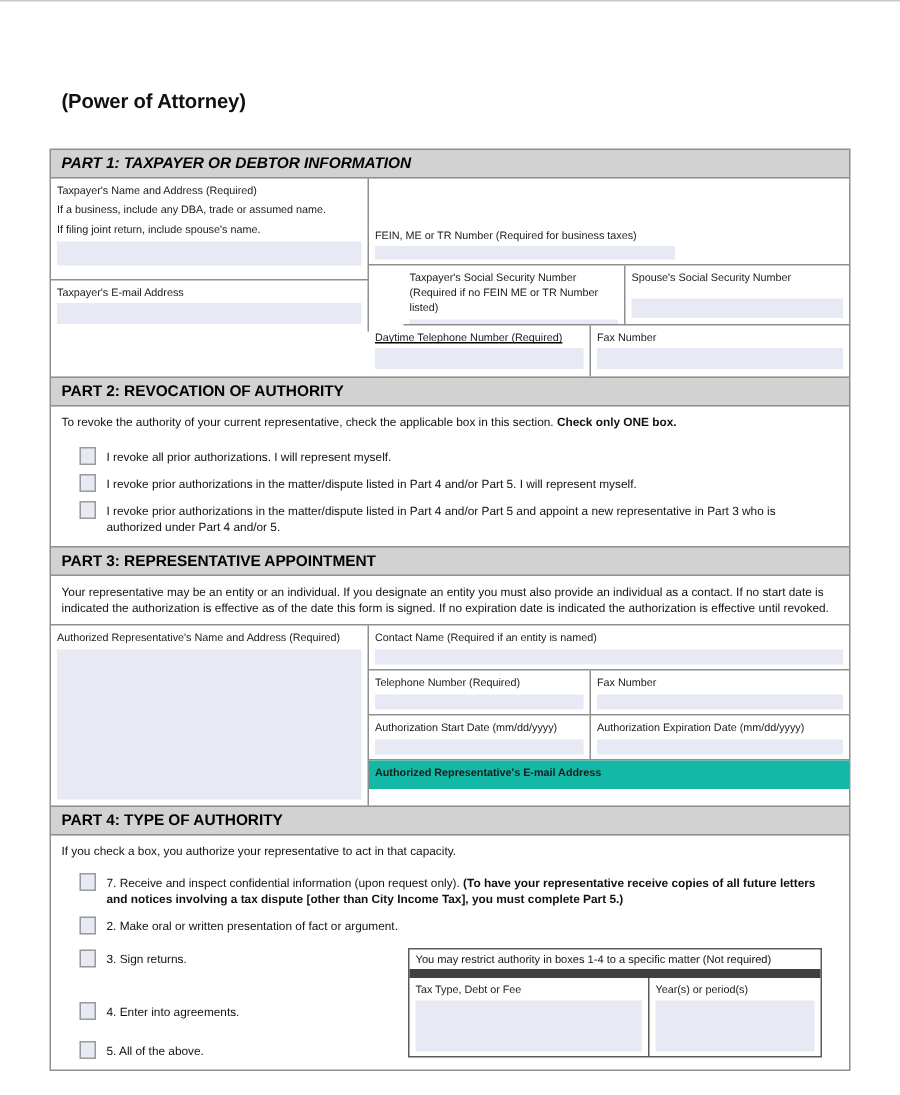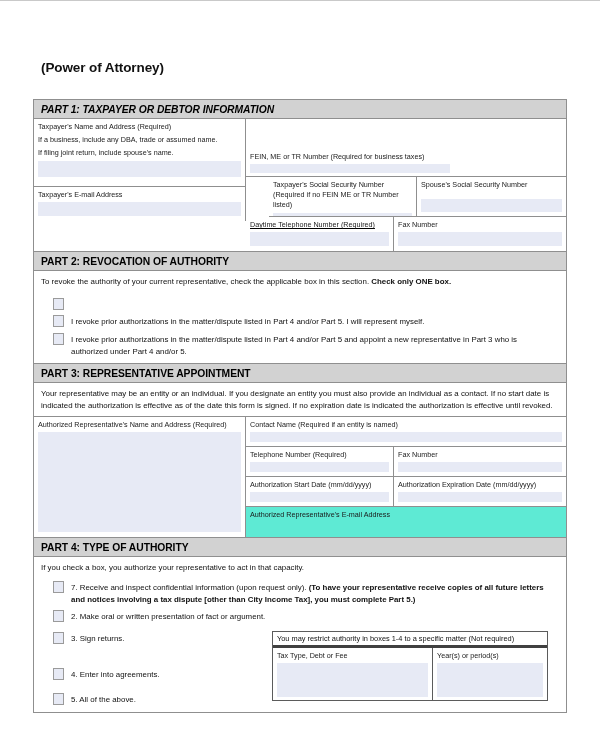--- a/index.html
+++ b/index.html
@@ -103,21 +103,21 @@
 
   
   .p4body { display: flex; align-items: flex-start; }
   .p4left { flex: 0 0 238px; padding-bottom: 6px; }
   .p4right { flex: 1 1 auto; padding: 8px 18px 8px 0; }
   .restrict {
     border: 1px solid #5b5b5b;
     background: #ffffff;
   }
   .restrict-head {
-    border-bottom: 3px solid #404040;
+    border-bottom: 6px solid #404040;
     padding: 2px 4px 2px 4px;
     font-size: 7.4px;
     color: #111111;
   }
   .restrict-cols { display: flex; }
   .rc {
     border-right: 1px solid #5b5b5b;
     flex: 0 0 160px;
   }
   .rc.last { border-right: none; flex: 1 1 auto; }
@@ -182,20 +182,21 @@
       </div>
     </div>
 
     <div class="bar">PART 2: REVOCATION OF AUTHORITY</div>
 
     <div class="intro"><span>To revoke the authority of your current representative, check the applicable box in this section. </span><b>Check only ONE box.</b></div>
 
     <div class="cbwrap">
       <div class="cbrow">
         <span class="cbox"></span>
+        <span class="cbtext">I revoke all prior authorizations. I will represent myself.</span>
       </div>
       <div class="cbrow">
         <span class="cbox"></span>
         <span class="cbtext">I revoke prior authorizations in the matter/dispute listed in Part 4 and/or Part 5. I will represent myself.</span>
       </div>
       <div class="cbrow">
         <span class="cbox"></span>
         <span class="cbtext" style="padding-right:14px;">I revoke prior authorizations in the matter/dispute listed in Part 4 and/or Part 5 and appoint a new representative in Part 3 who is authorized under Part 4 and/or 5.</span>
       </div>
     </div>
@@ -233,21 +234,21 @@
           <div class="cell" style="flex:0 0 148px; height:30px;">
             <span class="lbl">Authorization Start Date (mm/dd/yyyy)</span>
             <span class="fill" style="height:10px;"></span>
           </div>
           <div class="cell last-r" style="flex:1 1 auto; height:30px;">
             <span class="lbl">Authorization Expiration Date (mm/dd/yyyy)</span>
             <span class="fill" style="height:10px;"></span>
           </div>
         </div>
 
-        <div class="cell last-r last-b" style="height:30px; background:#5eead4;">
+        <div class="cell last-r last-b" style="height:19px; background:#14b8a6;font-weight:bold;">
           <span class="lbl">Authorized Representative's E-mail Address</span>
         </div>
       </div>
     </div>
 
     <div class="bar">PART 4: TYPE OF AUTHORITY</div>
 
     <div class="intro" style="padding-bottom:1px;">If you check a box, you authorize your representative to act in that capacity.</div>
 
     <div class="cbwrap" style="padding-bottom:0;">

